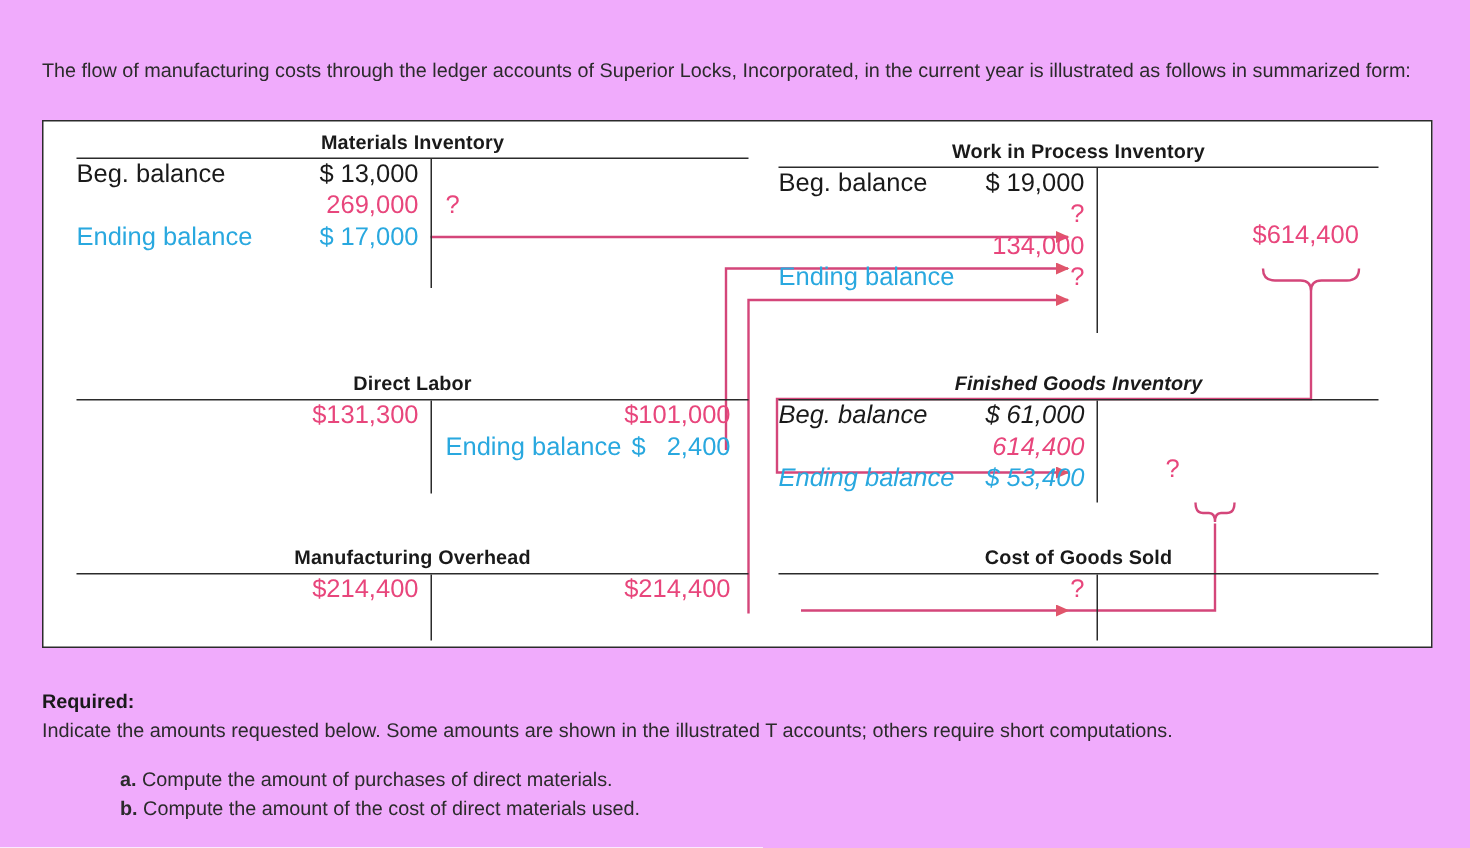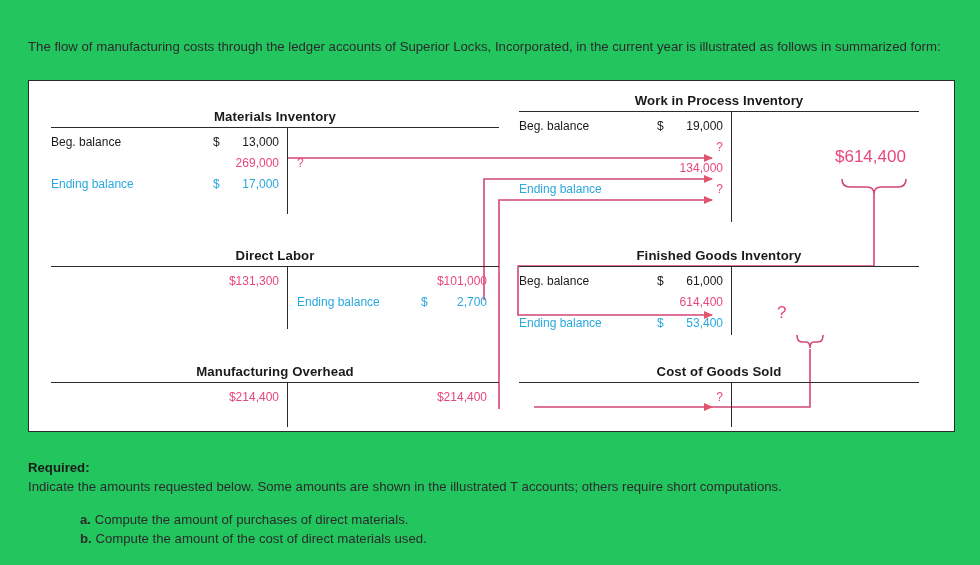--- a/index.html
+++ b/index.html
@@ -6,21 +6,21 @@
   html, body {
     margin: 0; padding: 0;
     width: 980px; height: 565px;
     background: #ffffff;
     font-family: "Liberation Sans", sans-serif;
     overflow: hidden;
   }
   #page {
     position: relative;
     width: 980px; height: 565px;
-    background: #22c55e;
+    background: #f0abfc;
   }
 
   
   #intro {
     position: absolute;
     left: 28px; top: 24px;
     width: 925px;
     font-size: 13.2px;
     line-height: 19px;
     color: #2b2b2b;
@@ -63,23 +63,23 @@
     position: absolute;
     top: 0;
     width: 0;
     border-left: 1.2px solid #2b2b2b;
   }
   .side {
     position: absolute; top: 0;
   }
   .row {
     display: flex;
-    align-items: flex-end;
+    align-items: flex-start;
     height: 21px;
-    font-size: 12px;
+    font-size: 17px;
     white-space: nowrap;
   }
   .lbl { flex: 0 0 auto; }
   .amt {
     margin-left: auto;
     display: flex;
     justify-content: flex-end;
     gap: 5px;
   }
   .cur  { width: 9px; text-align: left; }
@@ -142,21 +142,21 @@
         
         <path d="M781,268 L781,326 L505,326 L505,326 L683,326" marker-end="url(#ah)"></path>
       </g>
 
       <g fill="none" stroke="#d4467a" stroke-width="1.6">
         <path d="M813,98 q0,8 8,8 L838,106 q7,0 7,7 q0,-7 7,-7 L869,106 q8,0 8,-8"></path>
         <path d="M768,254 q0,7 5,7 L777,261 q4,0 4,6 q0,-6 4,-6 L789,261 q5,0 5,-7"></path>
       </g>
     </svg>
 
-    <div class="taccount" style="left:22px; top:28px; width:448px;">
+    <div class="taccount" style="left:22px; top:6px; width:448px;">
       <div class="t-title">Materials Inventory</div>
       <div class="t-rule"></div>
       <div class="t-body" style="height:86px;">
         <div class="t-divider" style="left:236px; height:86px;"></div>
         <div class="side" style="left:0; width:228px;">
           <div class="row">
             <span class="lbl black">Beg. balance</span>
             <span class="amt">
                 <span class="cur black">$</span>
                 <span class="num black">13,000</span>
@@ -243,28 +243,28 @@
           <div class="row">
             <span class="lbl"></span>
             <span class="amt">
                 <span class="num red">$101,000</span>
               </span>
           </div>
           <div class="row">
             <span class="lbl blue">Ending balance</span>
             <span class="amt">
                 <span class="cur blue">$</span>
-                <span class="num blue">2,700</span>
-              </span>
-          </div>
-        </div>
-      </div>
-    </div>
-
-    <div class="taccount" style="left:490px; top:167px; width:400px;">
+                <span class="num blue">2,400</span>
+              </span>
+          </div>
+        </div>
+      </div>
+    </div>
+
+    <div class="taccount" style="left:490px; top:167px; width:400px;font-style:italic;">
       <div class="t-title">Finished Goods Inventory</div>
       <div class="t-rule"></div>
       <div class="t-body" style="height:68px;">
         <div class="t-divider" style="left:212px; height:68px;"></div>
         <div class="side" style="left:0; width:204px;">
           <div class="row">
             <span class="lbl black">Beg. balance</span>
             <span class="amt">
                 <span class="cur black">$</span>
                 <span class="num black">61,000</span>

